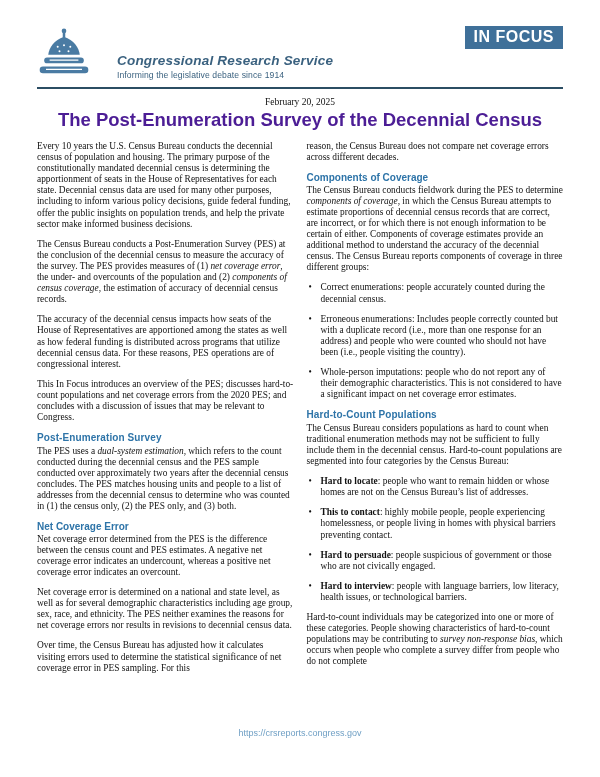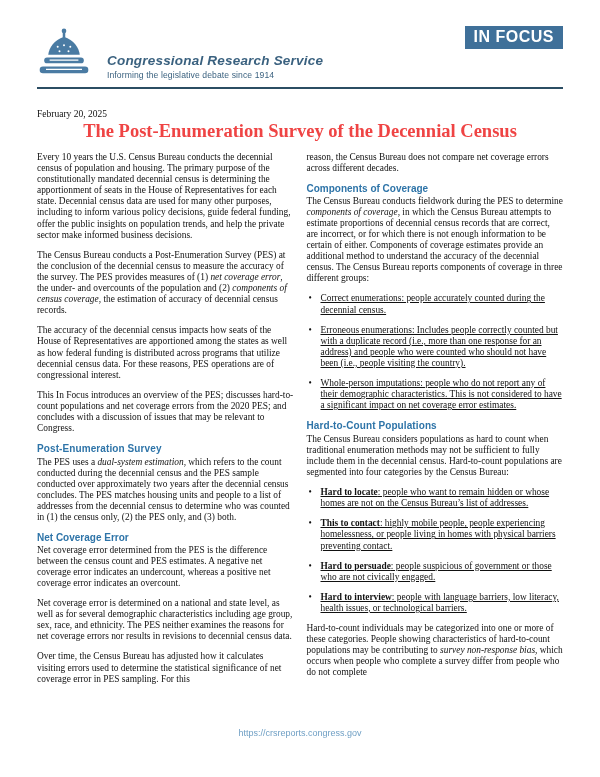--- a/index.html
+++ b/index.html
@@ -4,56 +4,56 @@
 <style>
   html, body { margin: 0; padding: 0; background: #ffffff; }
   .page {
     width: 600px; height: 777px; box-sizing: border-box;
     position: relative; background: #ffffff; overflow: hidden;
     padding: 26px 37px 0 37px;
     font-family: "Liberation Serif", serif; color: #111;
   }
   
   .masthead { display: flex; justify-content: space-between; align-items: flex-start; height: 60px; }
-  .brand { display: flex; align-items: flex-end; gap: 16px; }
+  .brand { display: flex; align-items: flex-end; gap: 26px; }
   .brand-icon { flex: 0 0 auto; margin-bottom: -2px; }
   .brand-text { padding-bottom: 2px; }
   .org-name {
     font-family: "Liberation Sans", sans-serif; font-style: italic; font-weight: bold;
     font-size: 13.5px; color: #3a617f; letter-spacing: 0.2px; line-height: 1.1;
   }
   .org-tagline {
     font-family: "Liberation Sans", sans-serif; font-size: 8.6px; color: #3a617f;
     margin-top: 1px; letter-spacing: 0.1px;
   }
   .badge {
     background: #3f7099; color: #ffffff;
     font-family: "Liberation Sans", sans-serif; font-weight: bold; font-size: 16px;
     padding: 2px 9px 3px 9px; letter-spacing: 0.5px; white-space: nowrap;
   }
   .rule { border: none; border-top: 2px solid #2b4d63; margin: 1px 0 0 0; }
-  .date-line { text-align: left; font-size: 9.5px; margin-top: 20px; color: #111; }
+  .date-line { text-align: center; font-size: 9.5px; margin-top: 8px; color: #111; }
   .doc-title {
-    text-align: center; font-size: 18.5px; font-weight: bold; color: #ef4444;
-    margin: 2px 0 10px 0; font-family: Liberation Serif, serif;
+    text-align: center; font-size: 18.5px; font-weight: bold; color: #4c1d95;
+    margin: 2px 0 10px 0; font-family: Liberation Sans, sans-serif;
   }
   
   .columns { display: flex; gap: 13px; }
   .col { flex: 1 1 0; font-size: 9.4px; line-height: 11.1px; }
   .col p { margin: 0 0 9px 0; }
   h2.sec {
     font-family: "Liberation Sans", sans-serif; font-size: 10px; font-weight: bold;
     color: #2e74a8; margin: 0 0 2px 0; line-height: 1.15; letter-spacing: 0.1px;
   }
   h3.sub {
     font-family: "Liberation Sans", sans-serif; font-size: 10px; font-weight: bold;
     color: #2e74a8; margin: 0 0 1px 0; line-height: 1.15;
   }
   ul.bullets { list-style: none; margin: 0 0 9px 0; padding: 0; }
-  ul.bullets li { position: relative; padding-left: 14px; margin: 0 0 9px 0; text-decoration: underline; }
+  ul.bullets li { position: relative; padding-left: 14px; margin: 0 0 9px 0; }
   ul.bullets li::before { content: "\2022"; position: absolute; left: 2px; top: 0; }
   .it { font-style: italic; }
   .bd { font-weight: bold; }
   
   .footer { position: absolute; left: 0; right: 0; bottom: 37px; text-align: center; }
   .footer a {
     font-family: "Liberation Sans", sans-serif; font-size: 9px; color: #6f9fc4;
     text-decoration: none;
   }
 </style>

